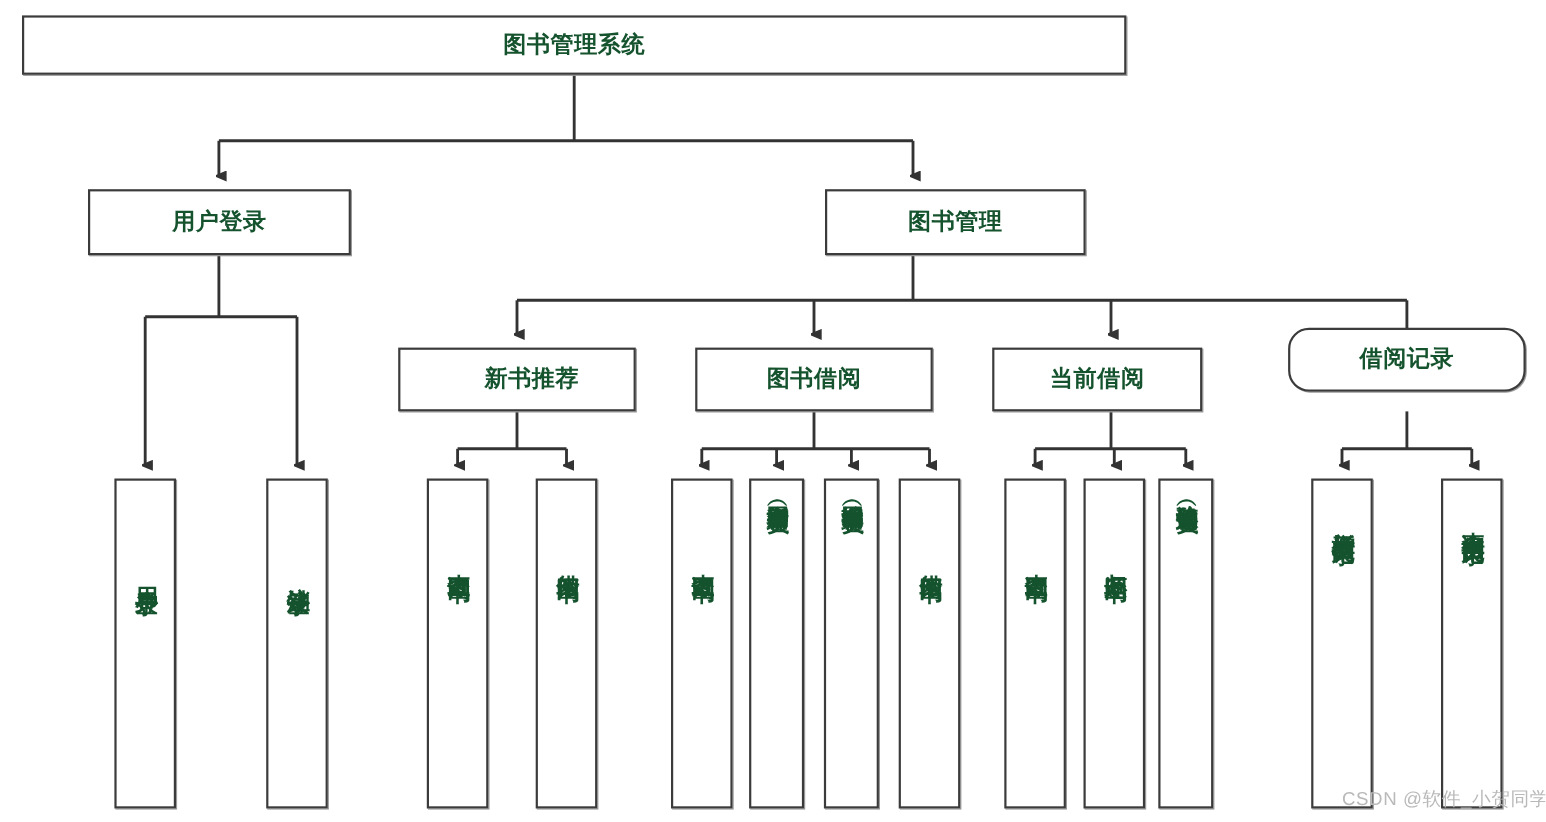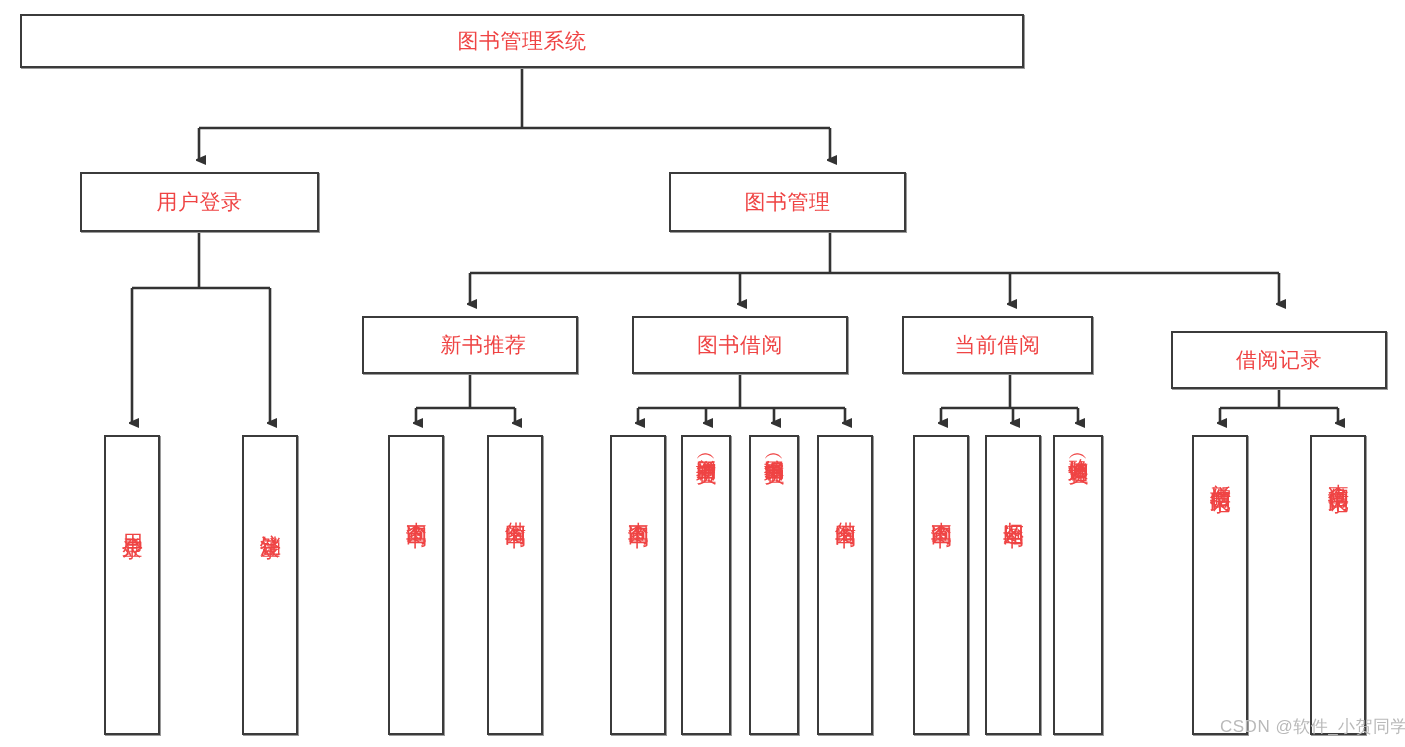--- a/index.html
+++ b/index.html
@@ -29,23 +29,24 @@
     position: absolute;
     box-sizing: border-box;
     background: #ffffff;
     border: 2px solid #3b3b3b;
     box-shadow: 1px 1px 0 0 #9a9a9a;
     display: flex;
     align-items: center;
     justify-content: center;
   }
   .node .label {
-    color: #ef4444;
+    color: #14532d;
     letter-spacing: 0.5px;
     white-space: nowrap;
+    font-weight: bold;
   }
   .node.horiz .label {
     font-size: 21px;
     line-height: 1.1;
   }
   .node.vert {
     align-items: flex-start;
     justify-content: center;
     padding-top: 8px;
   }
@@ -123,34 +124,34 @@
     </g>
   </svg>
 
   <div class="node horiz" style="left:20px; top:14px; width:1004px; height:54px;">
     <span class="label">图书管理系统</span>
   </div>
 
   <div class="node horiz" style="left:80px; top:172px; width:239px; height:60px;">
     <span class="label">用户登录</span>
   </div>
-  <div class="node horiz" style="left:669px; top:172px; width:237px; height:60px;">
+  <div class="node horiz" style="left:750px; top:172px; width:237px; height:60px;">
     <span class="label">图书管理</span>
   </div>
 
   <div class="node horiz" style="left:362px; top:316px; width:216px; height:58px;padding-left:27px;">
     <span class="label">新书推荐</span>
   </div>
   <div class="node horiz" style="left:632px; top:316px; width:216px; height:58px;">
     <span class="label">图书借阅</span>
   </div>
   <div class="node horiz" style="left:902px; top:316px; width:191px; height:58px;">
     <span class="label">当前借阅</span>
   </div>
-  <div class="node horiz" style="left:1171px; top:331px; width:216px; height:58px;">
+  <div class="node horiz" style="left:1171px; top:298px; width:216px; height:58px;border-radius:19px;">
     <span class="label">借阅记录</span>
   </div>
 
   <div class="node vert" style="left:104px; top:435px; width:56px; height:300px; padding-top:80px;">
     <span class="label">用户登录</span>
   </div>
   <div class="node vert" style="left:242px; top:435px; width:56px; height:300px; padding-top:80px;">
     <span class="label">注销登录</span>
   </div>
   <div class="node vert" style="left:388px; top:435px; width:56px; height:300px; padding-top:68px;">

